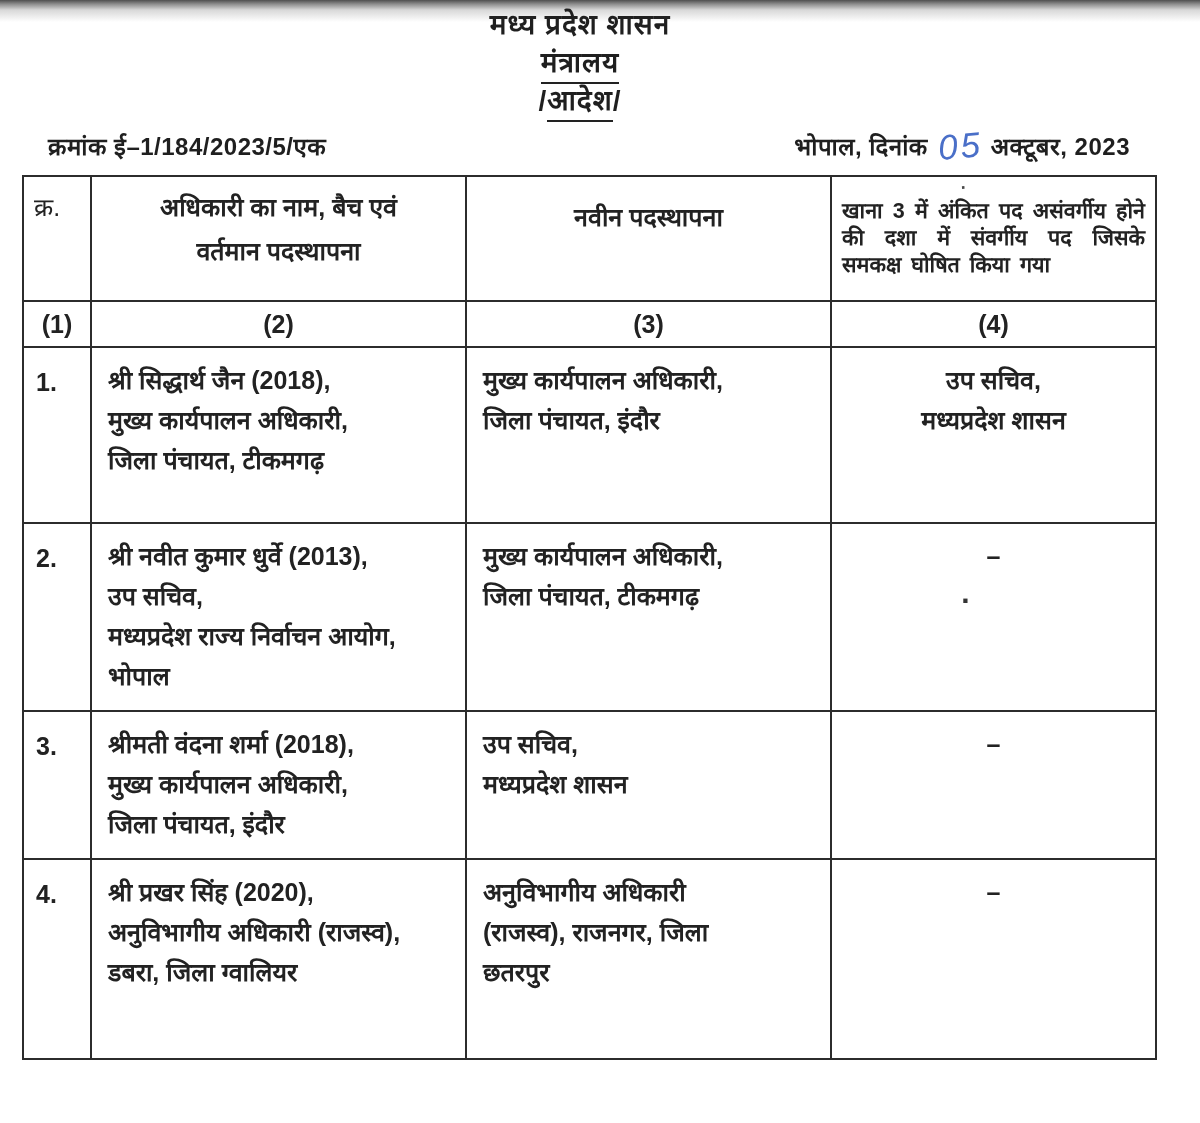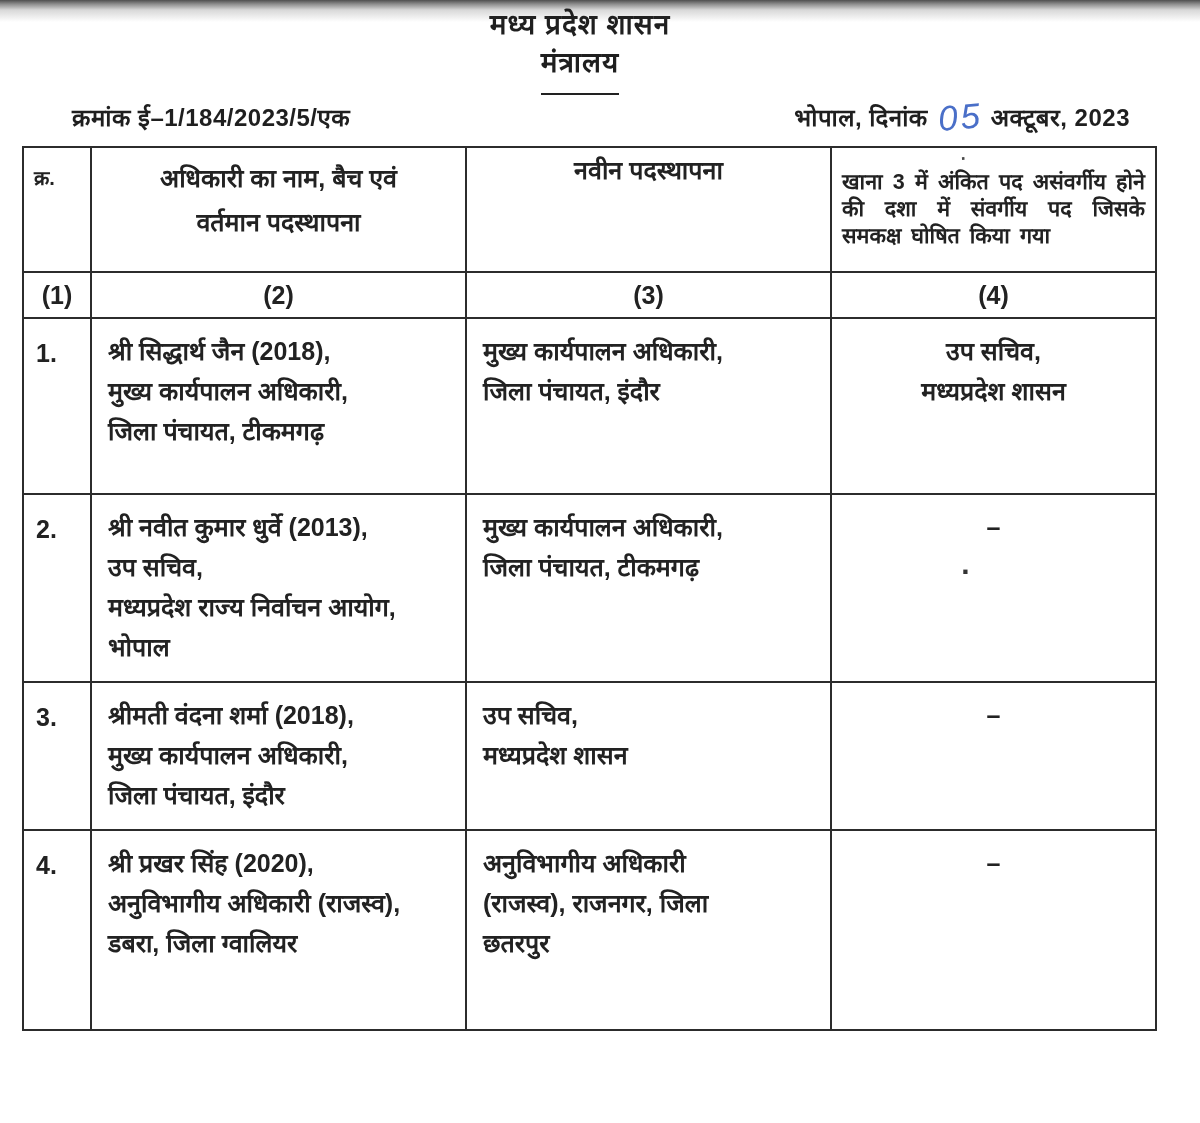--- a/index.html
+++ b/index.html
@@ -16,26 +16,26 @@
   }
   .scan-edge {
     position: absolute; top: 0; left: 0; width: 1200px; height: 22px;
     background: linear-gradient(to bottom, #4f4f4f 0px, #8c8c8c 4px, #d8d8d8 10px, #ffffff 22px);
   }
   .page { position: relative; padding-top: 6px; }
 
   
   .doc-header { width: 1160px; text-align: center; font-weight: 700; }
   .doc-header .hline { font-size: 28px; line-height: 38px; letter-spacing: 1px; }
-  .u { border-bottom: 2px solid #222; padding-bottom: 15px; }
+  .u { border-bottom: 2px solid #222; padding-bottom: 4px; }
 
   
   .ref-line {
     display: flex; justify-content: space-between; align-items: flex-start;
-    margin-top: 14px; padding: 0 70px 0 72px;
+    margin-top: 5px; padding: 0 70px 0 48px;
     font-size: 24px; font-weight: 700; line-height: 44px; letter-spacing: 0.5px;
   }
   .handwrite {
     display: inline-block; position: relative;
     color: var(--handwriting, #4a6fc8);
     font-style: italic; font-weight: 500; font-size: 35px; line-height: 36px;
     letter-spacing: 3px; margin: 0 8px 0 10px; top: 3px;
     transform: rotate(-5deg);
   }
   .hw-dot {
@@ -56,23 +56,23 @@
     width: 1133px; margin: 6px 0 0 22px;
     font-size: 25px; font-weight: 600; color: #222;
   }
   .order-table td {
     border: 2px solid #2c2c2c;
     vertical-align: top;
     white-space: pre-line;
     line-height: 40px;
     padding: 8px 10px;
   }
-  .order-table td.h-serial { font-size: 20px; font-weight: 700; padding: 10px 6px 0 10px; }
+  .order-table td.h-serial { font-size: 25px; font-weight: 400; padding: 10px 6px 0 10px; }
   .order-table td.h-officer { text-align: center; font-weight: 700; line-height: 44px; }
-  .order-table td.h-newpost { text-align: center; font-weight: 700; padding-top: 2px; }
+  .order-table td.h-newpost { text-align: center; font-weight: 700; padding-top: 20px; }
   .order-table td.h-equiv   {
     font-size: 21.5px; font-weight: 700; line-height: 27px;
     text-align: justify; word-spacing: 4px; padding: 21px 10px; white-space: normal;
   }
   .order-table td.numcell { text-align: center; font-weight: 600; line-height: 34px; padding: 5px 0; }
   .order-table td.sno  { padding: 14px 4px 0 12px; }
   .order-table td.cur  { padding: 12px 8px 14px 16px; }
   .order-table td.newp { padding: 12px 8px 0 16px; }
   .order-table td.equiv{ padding: 12px 8px 0 8px; text-align: center; }
   .pen-dot { display: block; margin-top: 4px; transform: translateX(-28px); font-size: 30px; line-height: 26px; color: #333; }
@@ -80,20 +80,21 @@
 </head>
 <body>
 
 <div class="scan-edge"></div>
 
 <div class="page">
 
   <div class="doc-header">
     <div class="hline">मध्य प्रदेश शासन</div>
     <div class="hline"><span class="u">मंत्रालय</span></div>
+    <div class="hline"><span>/</span><span class="u">आदेश</span><span>/</span></div>
   </div>
 
   <div class="ref-line">
     <span>क्रमांक ई–1/184/2023/5/एक</span>
     <span><span>भोपाल, दिनांक</span><span class="handwrite"><span>05</span><span class="hw-dot">.</span></span><span>अक्टूबर, 2023</span></span>
   </div>
 
 
   <table class="order-table">
     <colgroup>

